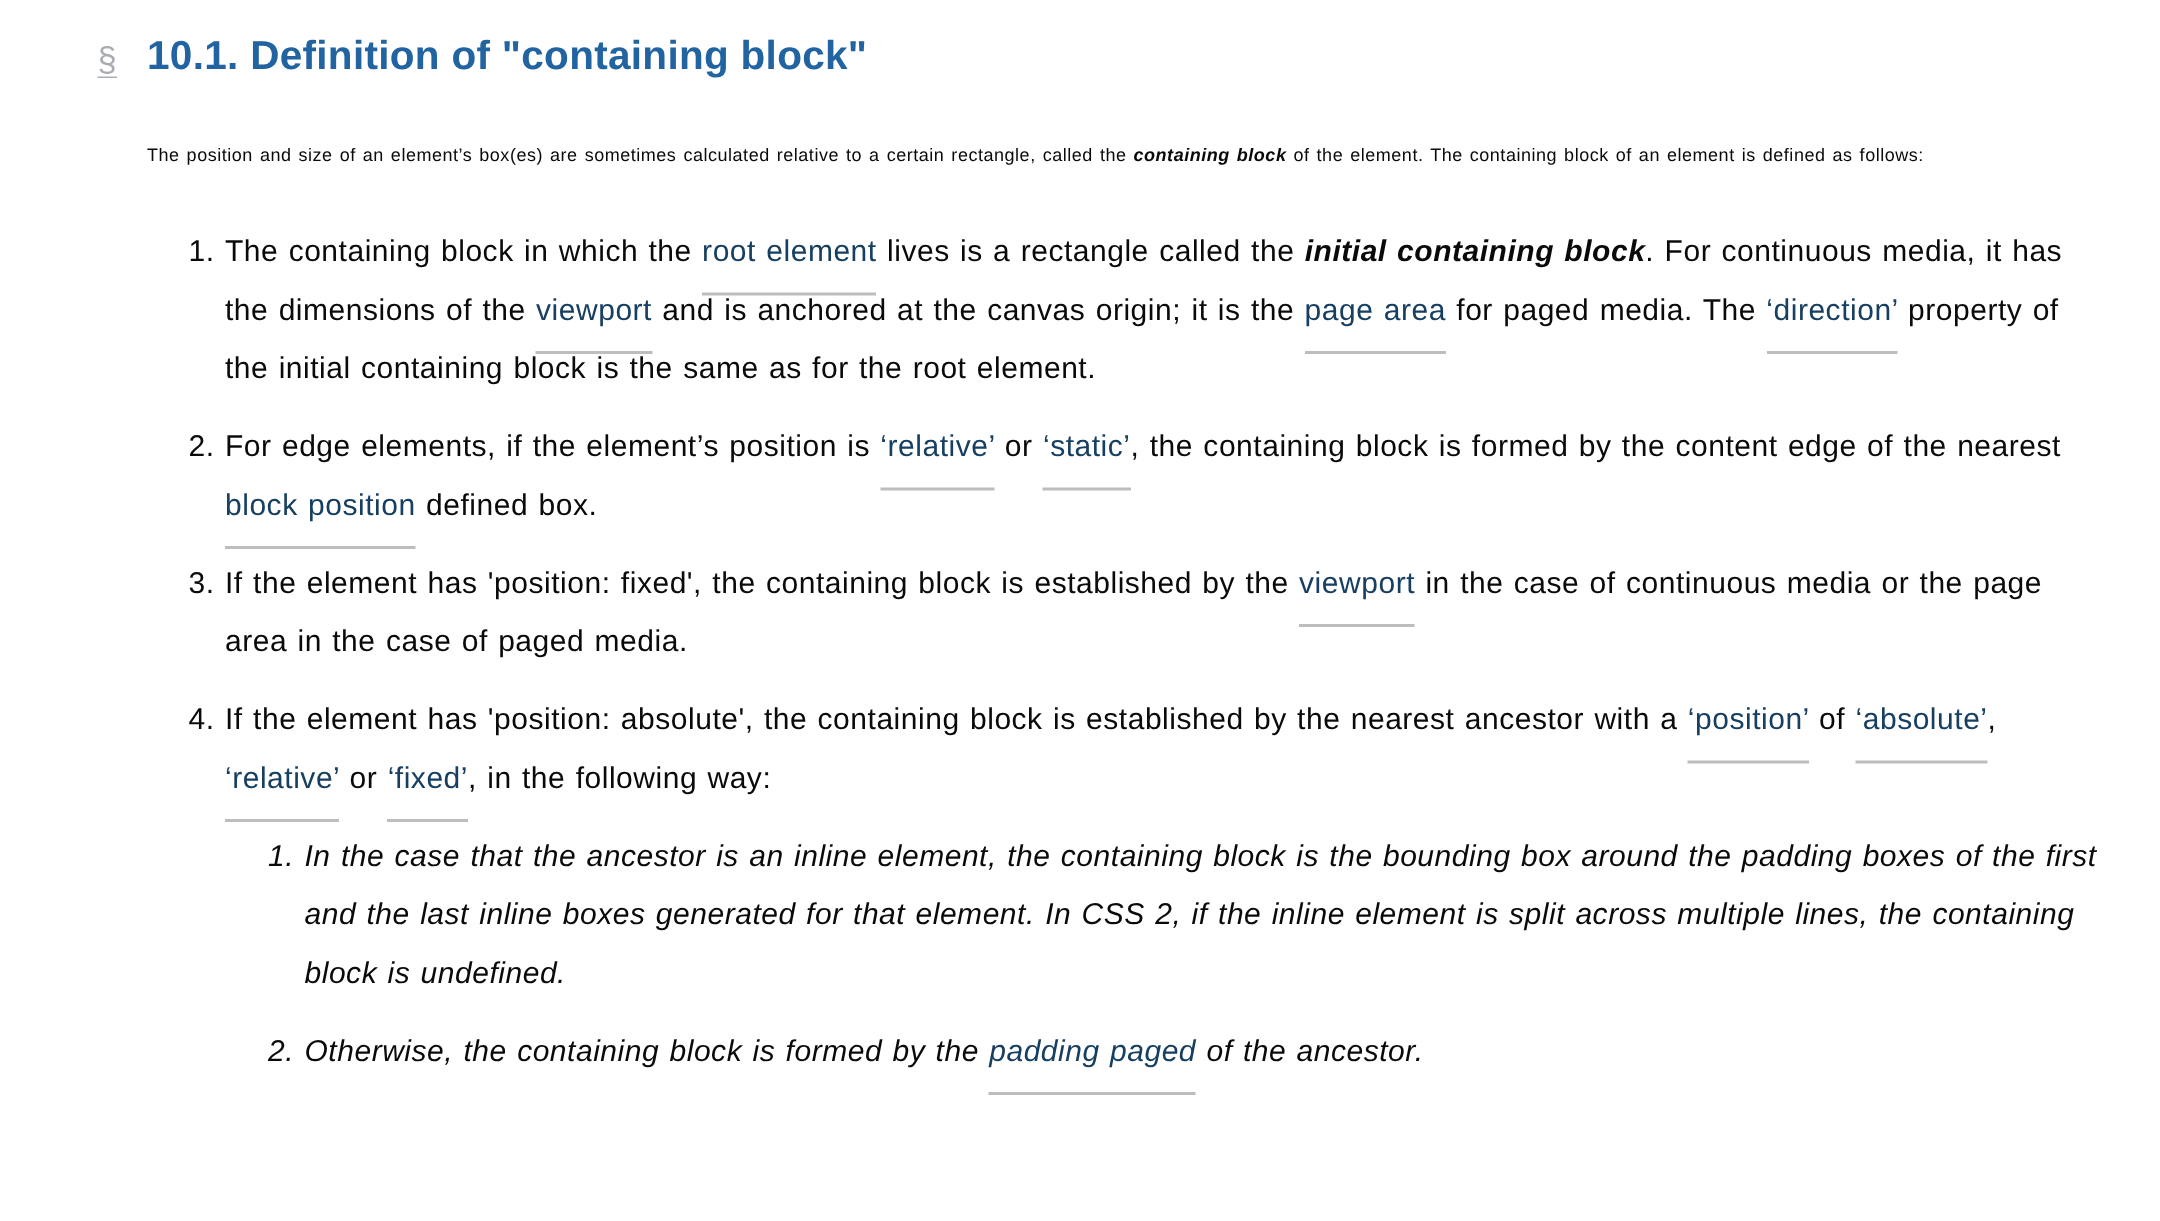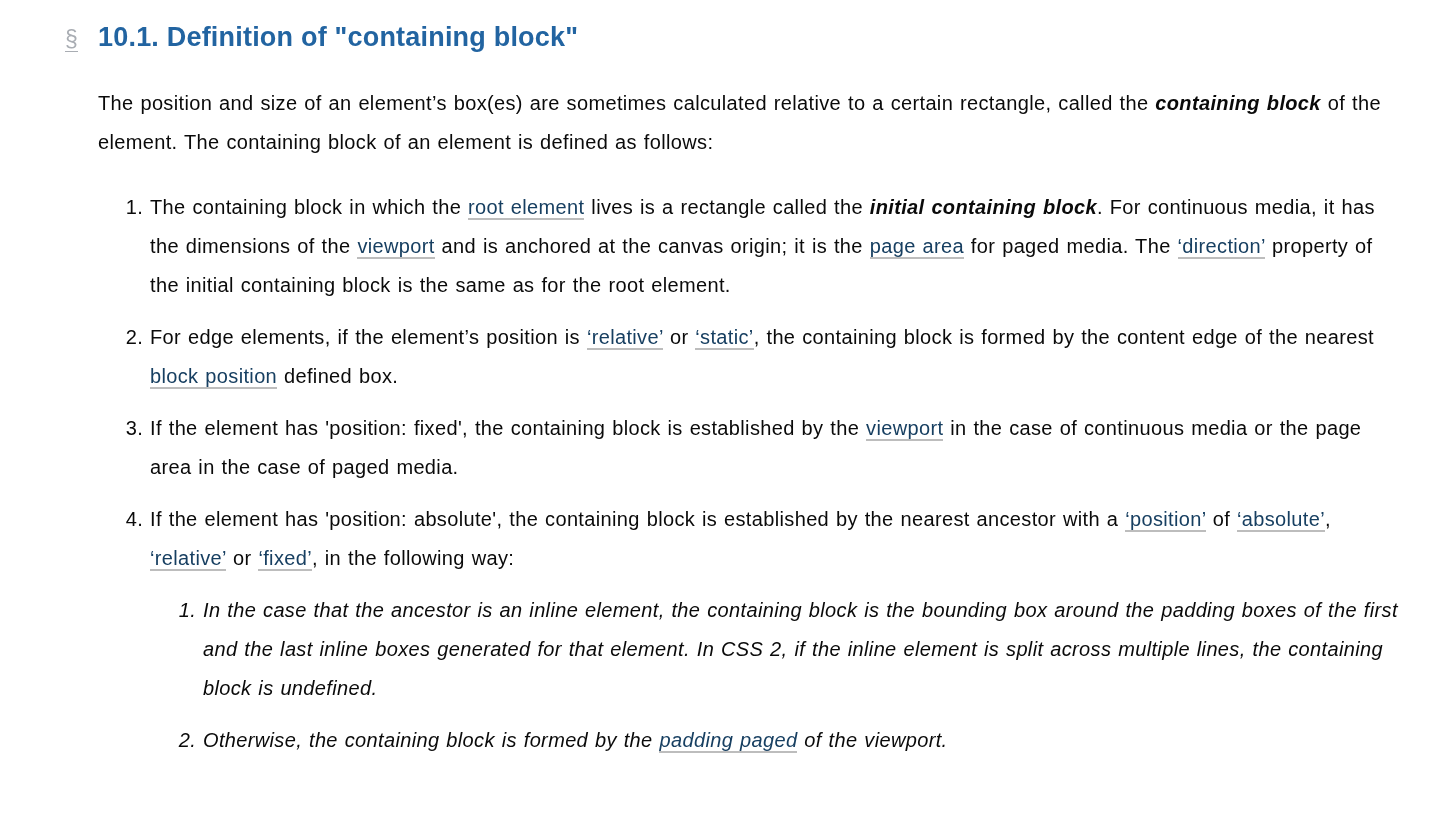--- a/index.html
+++ b/index.html
@@ -41,21 +41,21 @@
     top: 2px;
     font-size: 23px;
     font-weight: 400;
     color: var(--section-mark-color);
     text-decoration: underline;
     text-decoration-thickness: 1px;
     text-underline-offset: 4px;
   }
   p.intro {
     margin: 0 0 0 0;
-    font-size: 20px;
+    font-size: 12px;
     line-height: 39px;
     letter-spacing: 0.35px;
     word-spacing: 1px;
   }
   ol.rules {
     margin: 26px 0 0 0;
     padding: 0 0 0 52px;
     font-size: 20px;
     line-height: 39px;
     letter-spacing: 0.35px;
@@ -69,21 +69,21 @@
   }
   ol.rules ol.sub > li { margin-bottom: 13px; }
   .bi {
     font-weight: bold;
     font-style: italic;
   }
   a.spec-link {
     color: var(--link-color);
     text-decoration: none;
     border-bottom: 2px solid var(--link-underline-color);
-    padding-bottom: 0px;
+    padding-bottom: 16px;
   }
 </style>
 </head>
 <body>
 
 <div class="page">
   <div class="content">
 
     <h2 class="section-heading">
       <a href="#" class="self-link">§</a><span>10.1. Definition of "containing block"</span>
@@ -101,20 +101,20 @@
       <li>
         <span><span>If the element has 'position: fixed', the containing block is established by the </span><a href="#" class="spec-link">viewport</a><span> in the case of continuous media or the page area in the case of paged media.</span></span>
       </li>
       <li>
         <span><span>If the element has 'position: absolute', the containing block is established by the nearest ancestor with a </span><a href="#" class="spec-link">‘position’</a><span> of </span><a href="#" class="spec-link">‘absolute’</a><span>, </span><a href="#" class="spec-link">‘relative’</a><span> or </span><a href="#" class="spec-link">‘fixed’</a><span>, in the following way:</span></span>
         <ol class="sub">
           <li>
             <span><span>In the case that the ancestor is an inline element, the containing block is the bounding box around the padding boxes of the first and the last inline boxes generated for that element. In CSS 2, if the inline element is split across multiple lines, the containing block is undefined.</span></span>
           </li>
           <li>
-            <span><span>Otherwise, the containing block is formed by the </span><a href="#" class="spec-link">padding paged</a><span> of the viewport.</span></span>
+            <span><span>Otherwise, the containing block is formed by the </span><a href="#" class="spec-link">padding paged</a><span> of the ancestor.</span></span>
           </li>
         </ol>
       </li>
     </ol>
 
   </div>
 </div>
 
 </body></html>

